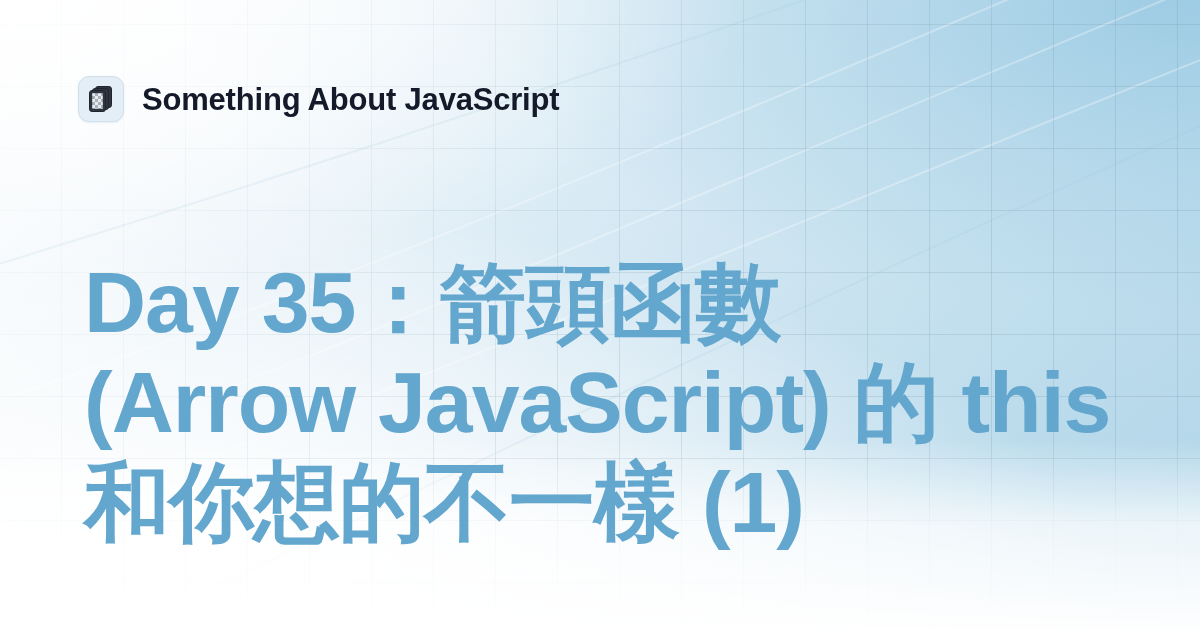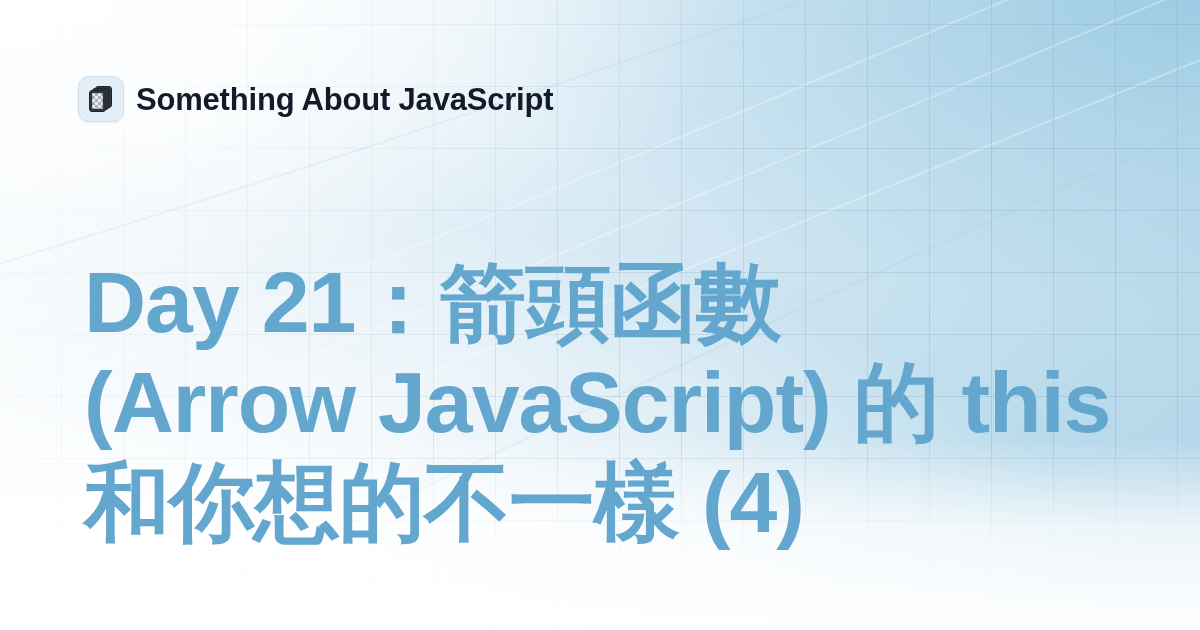--- a/index.html
+++ b/index.html
@@ -73,21 +73,21 @@
     opacity: 0.55;
   }
 
   
   .header {
     position: absolute;
     left: 78px;
     top: 76px;
     display: flex;
     align-items: center;
-    gap: 12px;
+    gap: 18px;
   }
   .logo-badge {
     width: 44px;
     height: 44px;
     border-radius: 11px;
     background: #e4eef6;
     border: 1px solid #cfe0ec;
     box-shadow: 0 1px 2px rgba(30,60,90,0.08);
     display: flex;
     align-items: center;
@@ -160,18 +160,18 @@
           <rect x="6.5" y="4.5" width="16" height="21" rx="2.6" fill="#2e3440" stroke="#20242c" stroke-width="1"></rect>
           <rect x="3.5" y="6.5" width="16" height="21" rx="2.6" fill="#2e3440" stroke="#20242c" stroke-width="1"></rect>
           <rect x="6.2" y="9.2" width="10.6" height="15.6" fill="url(#checker)"></rect>
         </svg>
       </span>
     </div>
     <div class="site-title">Something About JavaScript</div>
   </div>
 
   <div class="title-block">
-    <div class="title-line">Day 21：箭頭函數</div>
+    <div class="title-line">Day 35：箭頭函數</div>
     <div class="title-line">(Arrow JavaScript) 的 this</div>
-    <div class="title-line">和你想的不一樣 (4)</div>
+    <div class="title-line">和你想的不一樣 (1)</div>
   </div>
 
 </div>
 
 </body></html>

